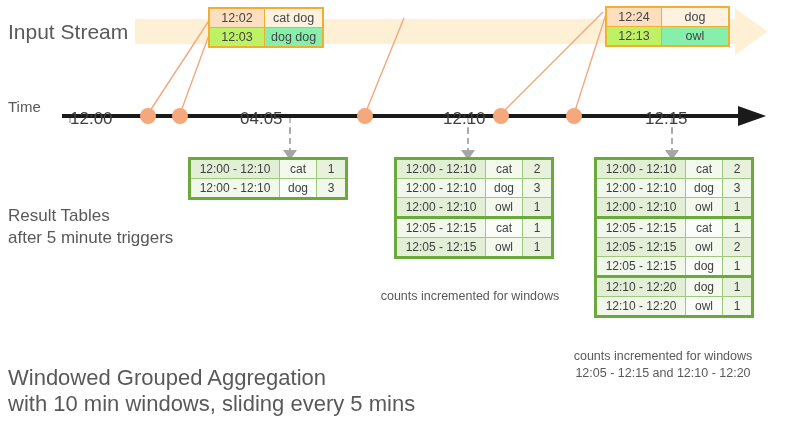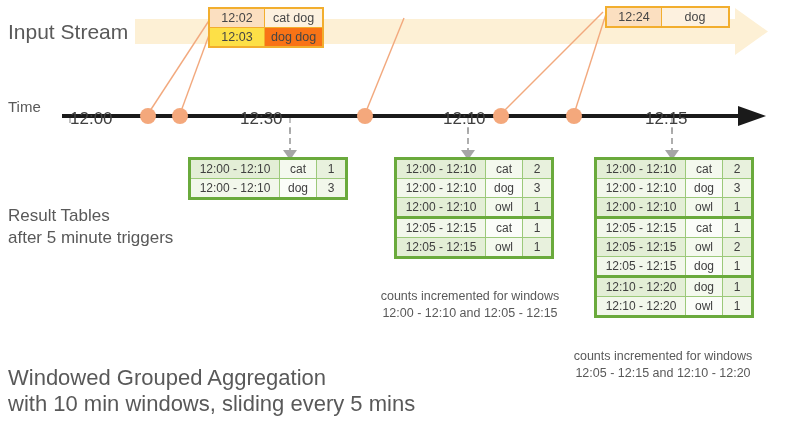--- a/index.html
+++ b/index.html
@@ -22,22 +22,22 @@
   .lbl-result span,.lbl-footer span{display:block;}
 
   .tick-lbl{position:absolute;font-size:17px;color:#3f3f3f;top:88px;margin-top:21px;}
 
   
   .ev-table{position:absolute;border:2px solid #f2ae2e;border-collapse:collapse;
             background:#fdf1df;font-size:12.5px;color:#454545;}
   .ev-table td{border:1px solid #f2ae2e;padding:2px 6px;text-align:center;height:14px;}
   .ev-table td.c-time{background:#fbdfc0;width:42px;}
   .ev-table td.c-val{background:#fdf1df;}
-  .ev-table tr.alt td.c-time{background:#fde047;}
-  .ev-table tr.alt td.c-val{background:#f97316;}
+  .ev-table tr.alt td.c-time{background:#bef264;}
+  .ev-table tr.alt td.c-val{background:#86efac;}
 
   
   .res-table{position:absolute;border:3px solid #6aaa3c;border-collapse:collapse;
              font-size:12px;color:#404040;background:#eef5e6;}
   .res-table td{border:1px solid #9cc97a;padding:2px 5px;text-align:center;height:14px;}
   .res-table td.c-win{width:78px;background:#e3eed6;}
   .res-table td.c-key{width:26px;background:#f4f9ee;}
   .res-table td.c-cnt{width:18px;background:#e8f1dd;}
   .res-table tr.alt td.c-win{background:#f2f7eb;}
   .res-table tr.alt td.c-key{background:#fbfdf9;}
@@ -102,21 +102,21 @@
     <span>Result Tables</span>
     <span>after 5 minute triggers</span>
   </div>
 
   <div class="lbl lbl-footer">
     <span>Windowed Grouped Aggregation</span>
     <span>with 10 min windows, sliding every 5 mins</span>
   </div>
 
   <div class="tick-lbl" style="left:70px;">12:00</div>
-  <div class="tick-lbl" style="left:240px;">12:30</div>
+  <div class="tick-lbl" style="left:240px;">04:05</div>
   <div class="tick-lbl" style="left:443px;">12:10</div>
   <div class="tick-lbl" style="left:645px;">12:15</div>
 
   <table class="ev-table" style="left:208px;top:7px;">
     <tbody>
         <tr>
       <td class="c-time">12:02</td>
       <td class="c-val">cat dog</td>
     </tr>
     <tr class="alt">
@@ -126,20 +126,24 @@
   </tbody>
     </table>
 
 
   <table class="ev-table" style="left:605px;top:6px;">
     <tbody>
         <tr>
       <td class="c-time">12:24</td>
       <td class="c-val" style="width:54px;">dog</td>
     </tr>
+    <tr class="alt">
+      <td class="c-time">12:13</td>
+      <td class="c-val">owl</td>
+    </tr>
   </tbody>
     </table>
 
   <table class="res-table" style="left:188px;top:157px;">
     <tbody>
         <tr>
       <td class="c-win">12:00 - 12:10</td>
       <td class="c-key">cat</td>
       <td class="c-cnt">1</td>
     </tr>
@@ -221,21 +225,20 @@
     <tr class="alt">
       <td class="c-win">12:10 - 12:20</td>
       <td class="c-key">owl</td>
       <td class="c-cnt">1</td>
     </tr>
   </tbody>
     </table>
 
   <div class="caption" style="left:330px;top:288px;width:280px;">
     <span>counts incremented for windows</span>
-    <span>12:00 - 12:10 and 12:05 - 12:15</span>
   </div>
 
   <div class="caption" style="left:538px;top:348px;width:250px;">
     <span>counts incremented for windows</span>
     <span>12:05 - 12:15 and 12:10 - 12:20</span>
   </div>
 
 </div>
 
 </body></html>

